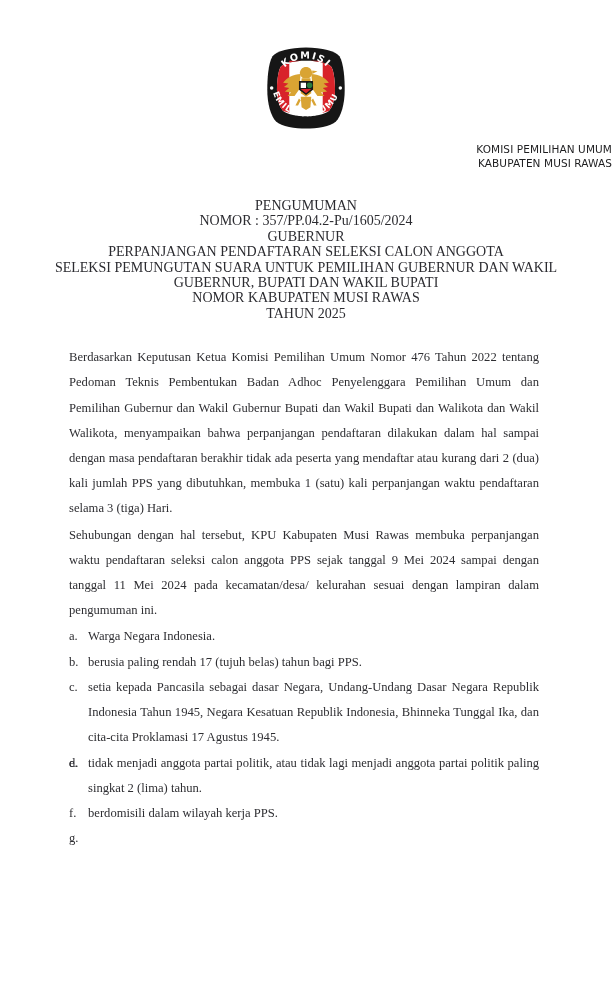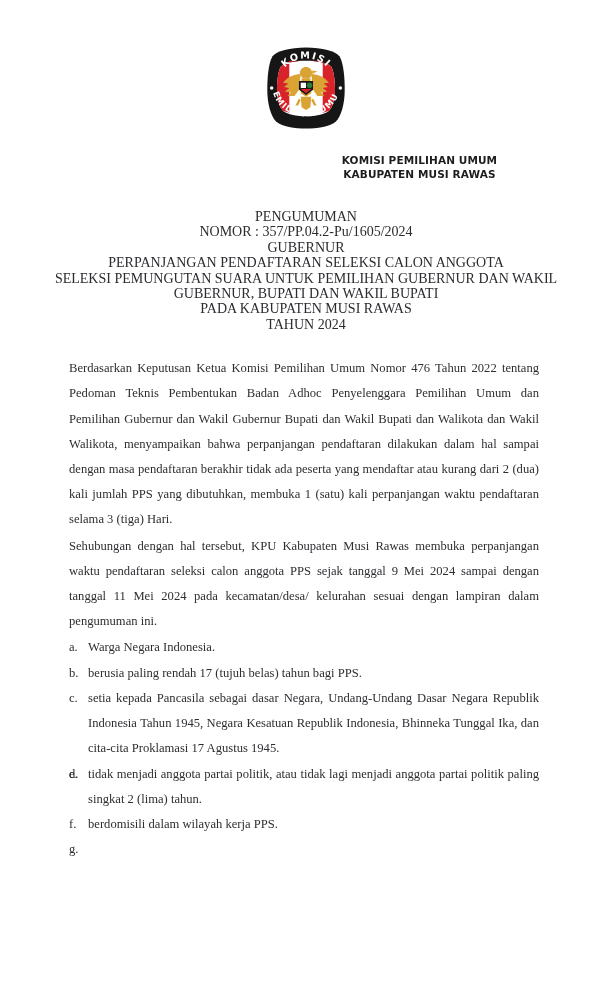--- a/index.html
+++ b/index.html
@@ -35,29 +35,28 @@
     height: 92px;
   }
 
   .kpu-logo {
     width: 88px;
     height: 88px;
     display: block;
   }
 
   .org-block {
-    margin-top: 20px;
-    text-align: center;
+    margin-top: 9px;
+    text-align: right;
     padding-left: 227px;
     font-family: "DejaVu Sans", "Liberation Sans", sans-serif;
     font-size: 10.5px;
     line-height: 13.5px;
     letter-spacing: 0.1px;
     color: #1d1d1f;
-    font-weight: bold;
   }
   .org-block div { white-space: nowrap; }
 
   
   .title-block {
     margin-top: 28px;
     text-align: center;
     font-size: 14px;
     line-height: 15.4px;
     color: #2b2b30;
@@ -191,22 +190,22 @@
     </div>
   </div>
 
   <div class="title-block">
     <div>PENGUMUMAN</div>
     <div>NOMOR : 357/PP.04.2-Pu/1605/2024</div>
     <div>GUBERNUR</div>
     <div>PERPANJANGAN PENDAFTARAN SELEKSI CALON ANGGOTA</div>
     <div>SELEKSI PEMUNGUTAN SUARA UNTUK PEMILIHAN GUBERNUR DAN WAKIL</div>
     <div>GUBERNUR, BUPATI DAN WAKIL BUPATI</div>
-    <div>PADA KABUPATEN MUSI RAWAS</div>
-    <div>TAHUN 2024</div>
+    <div>NOMOR KABUPATEN MUSI RAWAS</div>
+    <div>TAHUN 2025</div>
   </div>
 
   <div class="body-wrap">
 
     <p class="para">Berdasarkan Keputusan Ketua Komisi Pemilihan Umum Nomor 476 Tahun 2022 tentang Pedoman Teknis Pembentukan Badan Adhoc Penyelenggara Pemilihan Umum dan Pemilihan Gubernur dan Wakil Gubernur Bupati dan Wakil Bupati dan Walikota dan Wakil Walikota, menyampaikan bahwa perpanjangan pendaftaran dilakukan dalam hal sampai dengan masa pendaftaran berakhir  tidak ada peserta yang mendaftar atau kurang dari 2 (dua) kali jumlah PPS yang dibutuhkan, membuka 1 (satu) kali perpanjangan waktu pendaftaran selama 3 (tiga) Hari.</p>
     <p class="para">Sehubungan dengan hal tersebut, KPU Kabupaten Musi Rawas membuka perpanjangan waktu pendaftaran seleksi calon anggota PPS sejak tanggal 9 Mei 2024 sampai dengan tanggal 11 Mei 2024 pada kecamatan/desa/ kelurahan sesuai dengan lampiran dalam pengumuman ini.</p>
 
     <ol class="req-list">
       <li>
         <span class="marker">a.</span>

